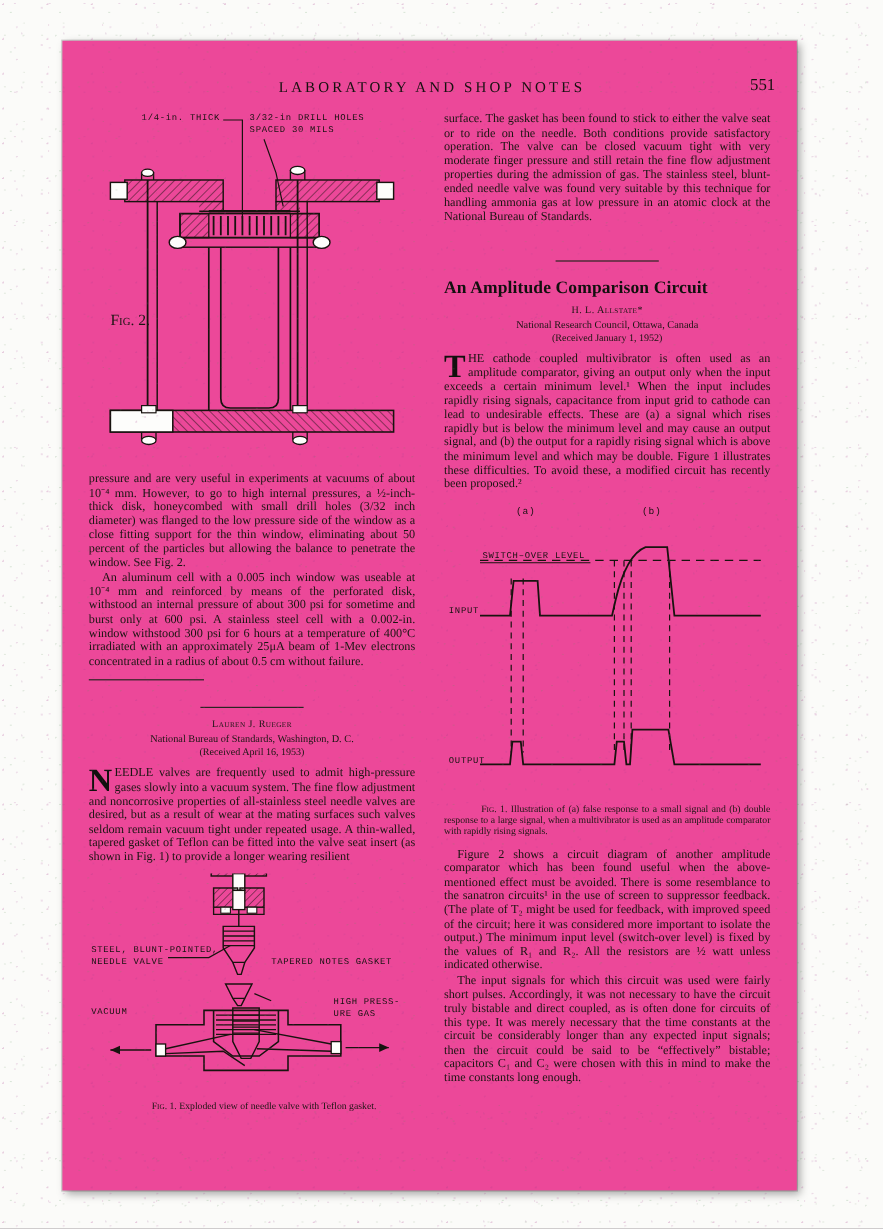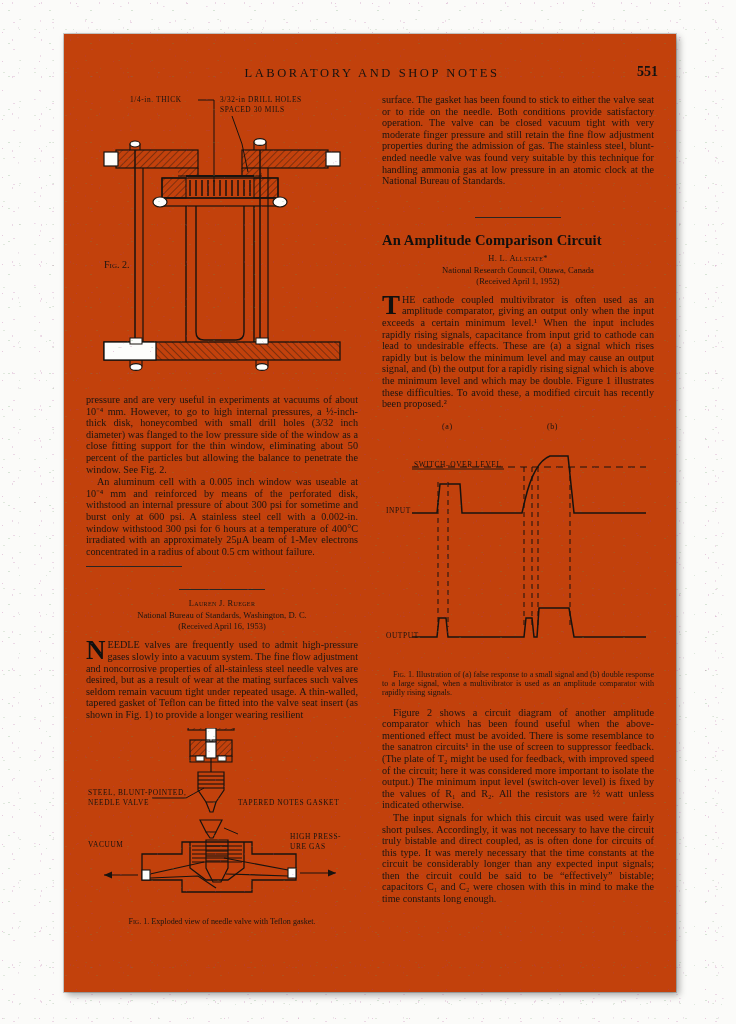--- a/index.html
+++ b/index.html
@@ -19,33 +19,33 @@
       radial-gradient(circle at 81% 21%, rgba(170,70,150,.22) 0 .6px, transparent .8px),
       radial-gradient(circle at 13% 68%, rgba(110,150,100,.22) 0 .6px, transparent .8px),
       radial-gradient(circle at 36% 84%, rgba(165,65,145,.22) 0 .6px, transparent .8px),
       radial-gradient(circle at 72% 76%, rgba(95,145,95,.22) 0 .6px, transparent .8px),
       radial-gradient(circle at 90% 60%, rgba(170,60,140,.18) 0 .6px, transparent .8px),
       radial-gradient(circle at 52% 62%, rgba(150,80,140,.18) 0 .6px, transparent .8px);
     background-size:37px 29px,41px 33px,29px 37px,33px 41px,43px 31px,31px 43px,39px 27px,27px 39px,45px 35px,35px 45px;
     opacity:.85;
   }
   .sheet{
-    position:absolute;left:64px;top:34px;width:612px;height:958px;
-    background:#c2410c;
+    position:absolute;left:52px;top:34px;width:612px;height:958px;
+    background:#ec4899;
     box-shadow:0 0 0 1px rgba(0,0,0,.18), 3px 3px 7px rgba(0,0,0,.35);
   }
   .content{position:absolute;left:0;top:0;width:612px;height:958px;}
 
   .runhead{
     position:absolute;left:98px;top:32px;width:420px;
     font-family:"Liberation Serif",serif;font-size:12.5px;letter-spacing:2.6px;
     color:#15110f;text-align:center;white-space:nowrap;
   }
   .pageno{
-    position:absolute;right:18px;top:30px;font-size:14px;font-weight:bold;color:#15110f;
+    position:absolute;right:18px;top:30px;font-size:14px;font-weight:normal;color:#15110f;
     font-family:"Liberation Serif",serif;
   }
 
   .col{position:absolute;width:272px;color:#17120f;}
   .colL{left:22px;top:60px;}
   .colR{left:318px;top:60px;}
 
   p.body{
     margin:0 0 0 0;text-align:justify;font-size:10.2px;line-height:11.6px;
     font-family:"Liberation Serif",serif;text-indent:11px;
@@ -73,28 +73,28 @@
   }
   .affil{
     text-align:center;font-size:8.6px;margin-top:2px;color:#1a1512;
   }
   .recv{text-align:center;font-size:8.4px;margin-top:2px;color:#1a1512;}
 
   .figcap{
     font-size:8.1px;line-height:9.3px;text-align:justify;color:#1a1512;
     font-family:"Liberation Serif",serif;
   }
-  .figcap .sc{font-variant:small-caps;}
+  .figcap .sc{font-variant:small-caps;margin-left:20px;}
   .figcap.ctr{text-align:center;}
 
   .figlabel{
-    font-family:Liberation Serif, serif;font-size:7.4px;letter-spacing:.6px;color:#161210;
+    font-family:Liberation Mono, monospace;font-size:7.4px;letter-spacing:.6px;color:#161210;
     white-space:nowrap;
   }
-  .fig2tag{font-size:10px;font-variant:small-caps;color:#1a1512;font-family:"Liberation Serif",serif;}
+  .fig2tag{font-size:13px;font-variant:small-caps;color:#1a1512;font-family:"Liberation Serif",serif;}
 
   svg{display:block;}
   .ln{stroke:#18130f;fill:none;}
 </style>
 </head>
 <body>
 
 <div class="page">
   <div class="sheet">
   <div class="content">
@@ -284,21 +284,21 @@
 
     <div class="col colR">
 
       <p class="body noind">surface. The gasket has been found to stick to either the valve seat or to ride on the needle. Both conditions provide satisfactory operation. The valve can be closed vacuum tight with very moderate finger pressure and still retain the fine flow adjustment properties during the admission of gas. The stainless steel, blunt-ended needle valve was found very suitable by this technique for handling ammonia gas at low pressure in an atomic clock at the National Bureau of Standards.</p>
 
       <div class="rule" style="margin-top:30px;"></div>
 
       <h2 class="arttitle" style="margin-top:14px;">An Amplitude Comparison Circuit</h2>
       <div class="author">H. L. Allstate*</div>
       <div class="affil">National Research Council, Ottawa, Canada</div>
-      <div class="recv">(Received April 1, 1952)</div>
+      <div class="recv">(Received January 1, 1952)</div>
 
       <p class="body noind" style="margin-top:8px;">
         <span class="dropcap">T</span><span>HE cathode coupled multivibrator is often used as an amplitude comparator, giving an output only when the input exceeds a certain minimum level.¹ When the input includes rapidly rising signals, capacitance from input grid to cathode can lead to undesirable effects. These are (a) a signal which rises rapidly but is below the minimum level and may cause an output signal, and (b) the output for a rapidly rising signal which is above the minimum level and which may be double. Figure 1 illustrates these difficulties. To avoid these, a modified circuit has recently been proposed.²</span>
       </p>
 
       <div style="position:relative;height:246px;margin-top:12px;">
         <div class="figlabel" style="position:absolute;left:60px;top:0px;font-size:8px;">(a)</div>
         <div class="figlabel" style="position:absolute;left:165px;top:0px;font-size:8px;">(b)</div>
         <div class="figlabel" style="position:absolute;left:32px;top:38px;">SWITCH–OVER LEVEL</div>
         <div class="figlabel" style="position:absolute;left:4px;top:84px;">INPUT</div>

